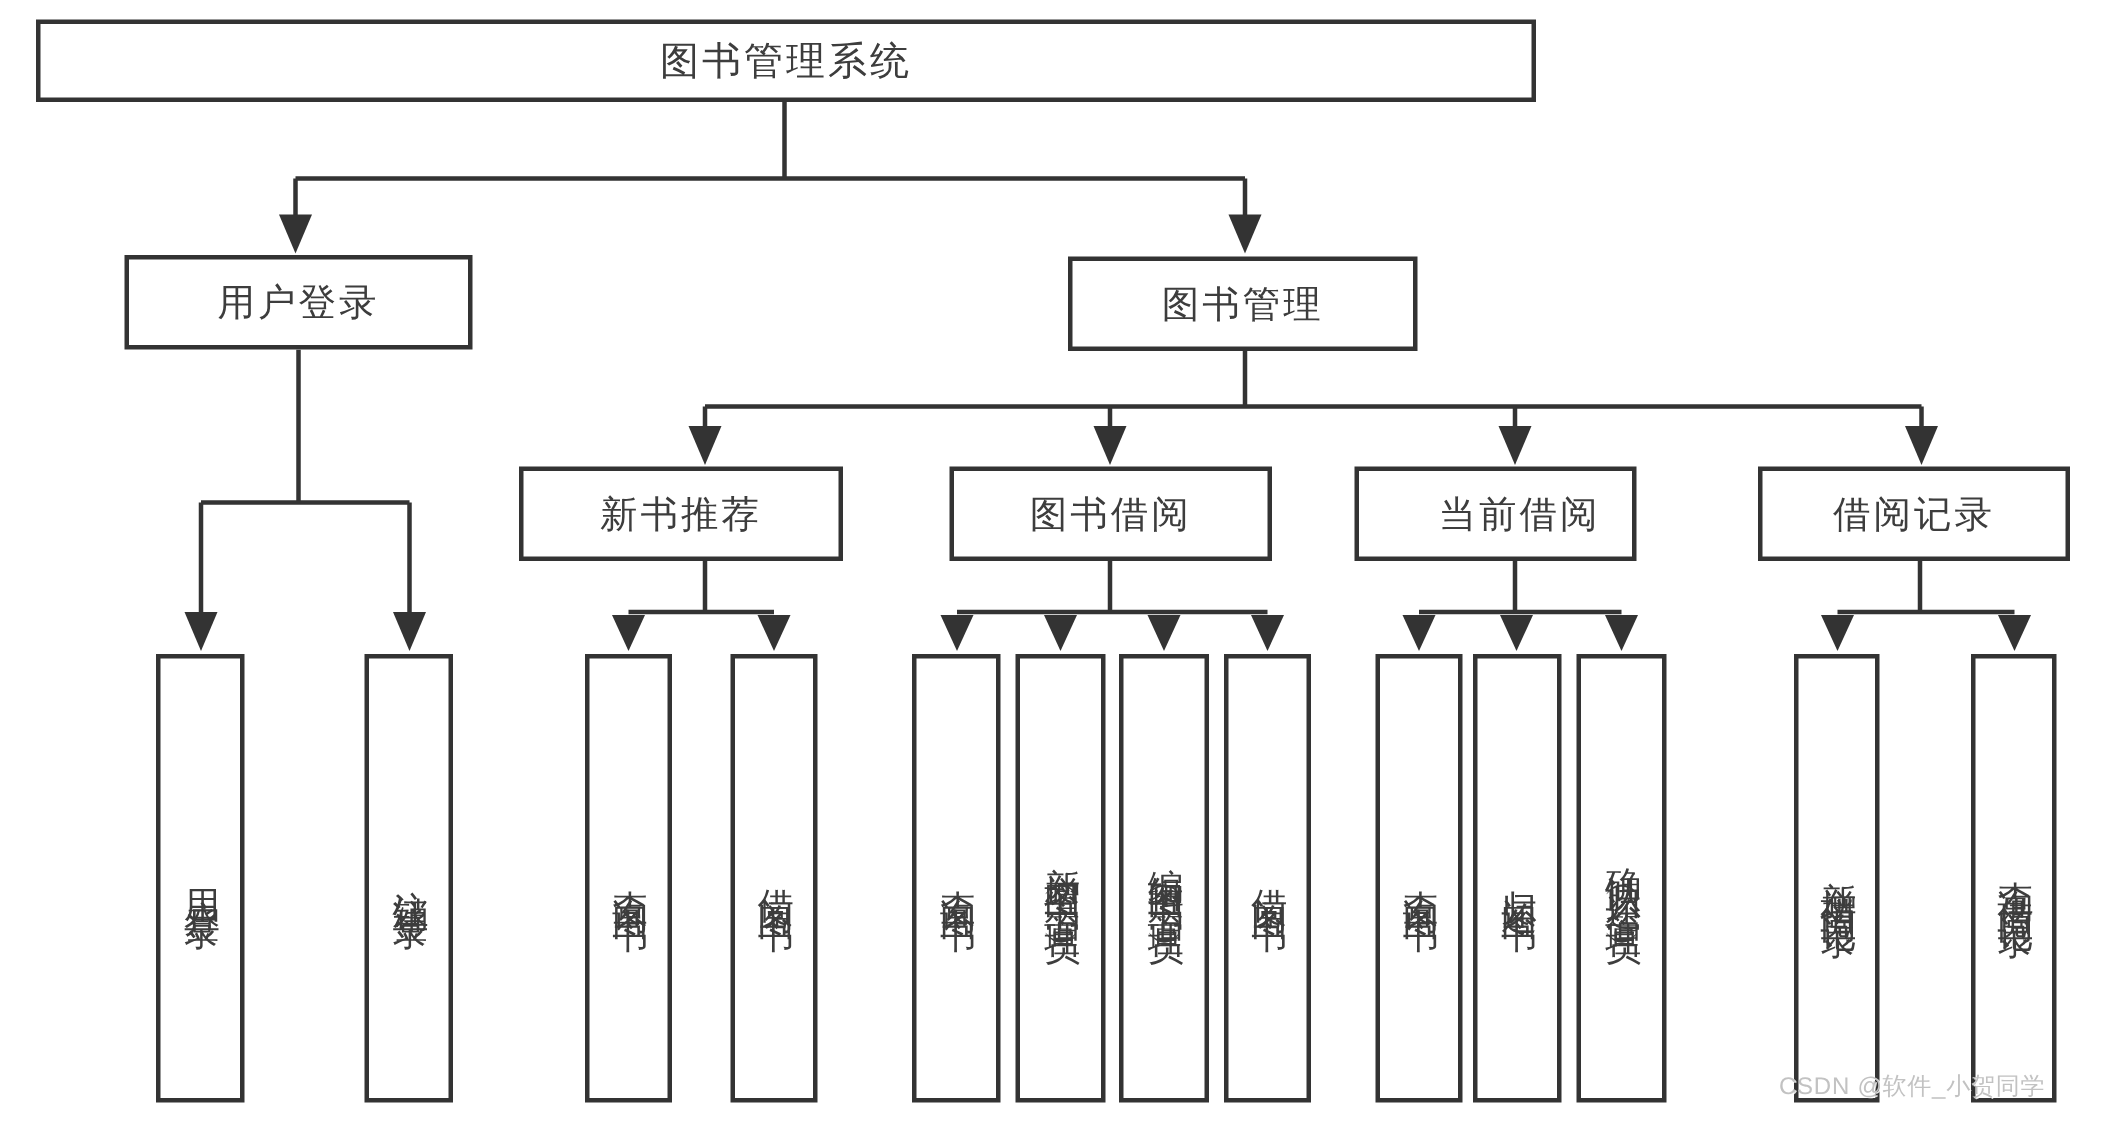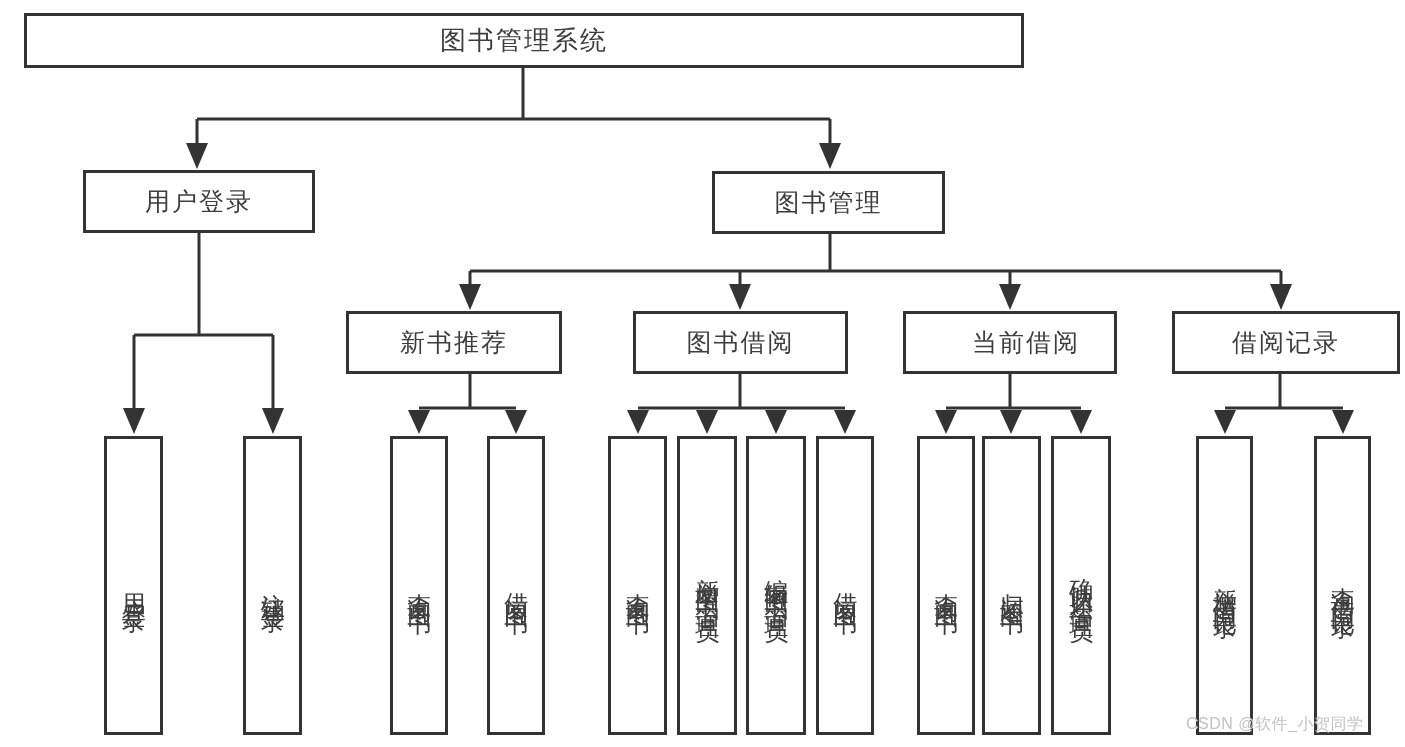--- a/index.html
+++ b/index.html
@@ -121,24 +121,24 @@
   <div class="box" style="left:712px; top:171px; width:233px; height:63px;">
     <span class="h-label">图书管理</span>
   </div>
 
   <div class="box" style="left:346px; top:311px; width:216px; height:63px;">
     <span class="h-label">新书推荐</span>
   </div>
   <div class="box" style="left:633px; top:311px; width:215px; height:63px;">
     <span class="h-label">图书借阅</span>
   </div>
-  <div class="box" style="left:903px; top:311px; width:214px; height:63px;padding-left:32px;">
+  <div class="box" style="left:903px; top:311px; width:188px; height:63px;padding-left:32px;">
     <span class="h-label">当前借阅</span>
   </div>
-  <div class="box" style="left:1172px; top:311px; width:228px; height:63px;">
+  <div class="box" style="left:1172px; top:311px; width:208px; height:63px;">
     <span class="h-label">借阅记录</span>
   </div>
 
   <div class="box" style="left:104px; top:436px; width:59px; height:299px;">
     <span class="v-label">用户登录</span>
   </div>
   <div class="box" style="left:243px; top:436px; width:59px; height:299px;">
     <span class="v-label">注销登录</span>
   </div>
 

